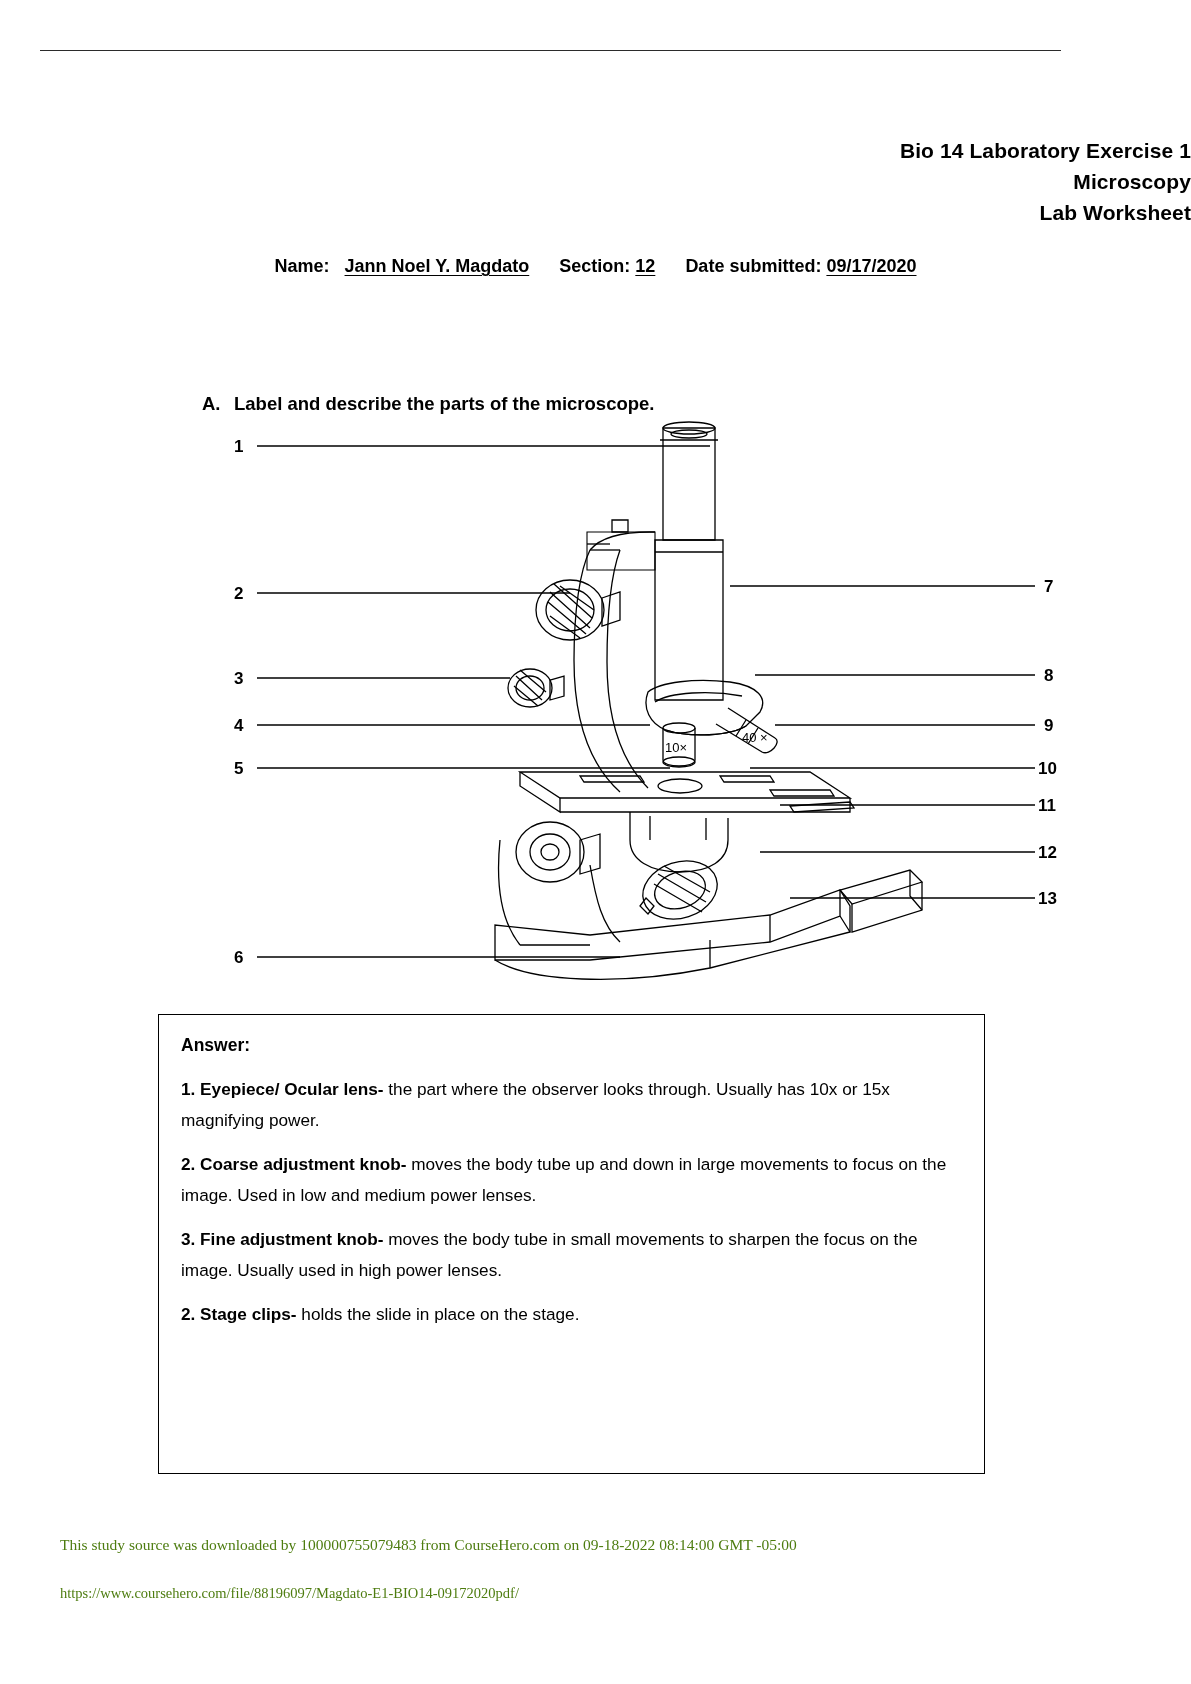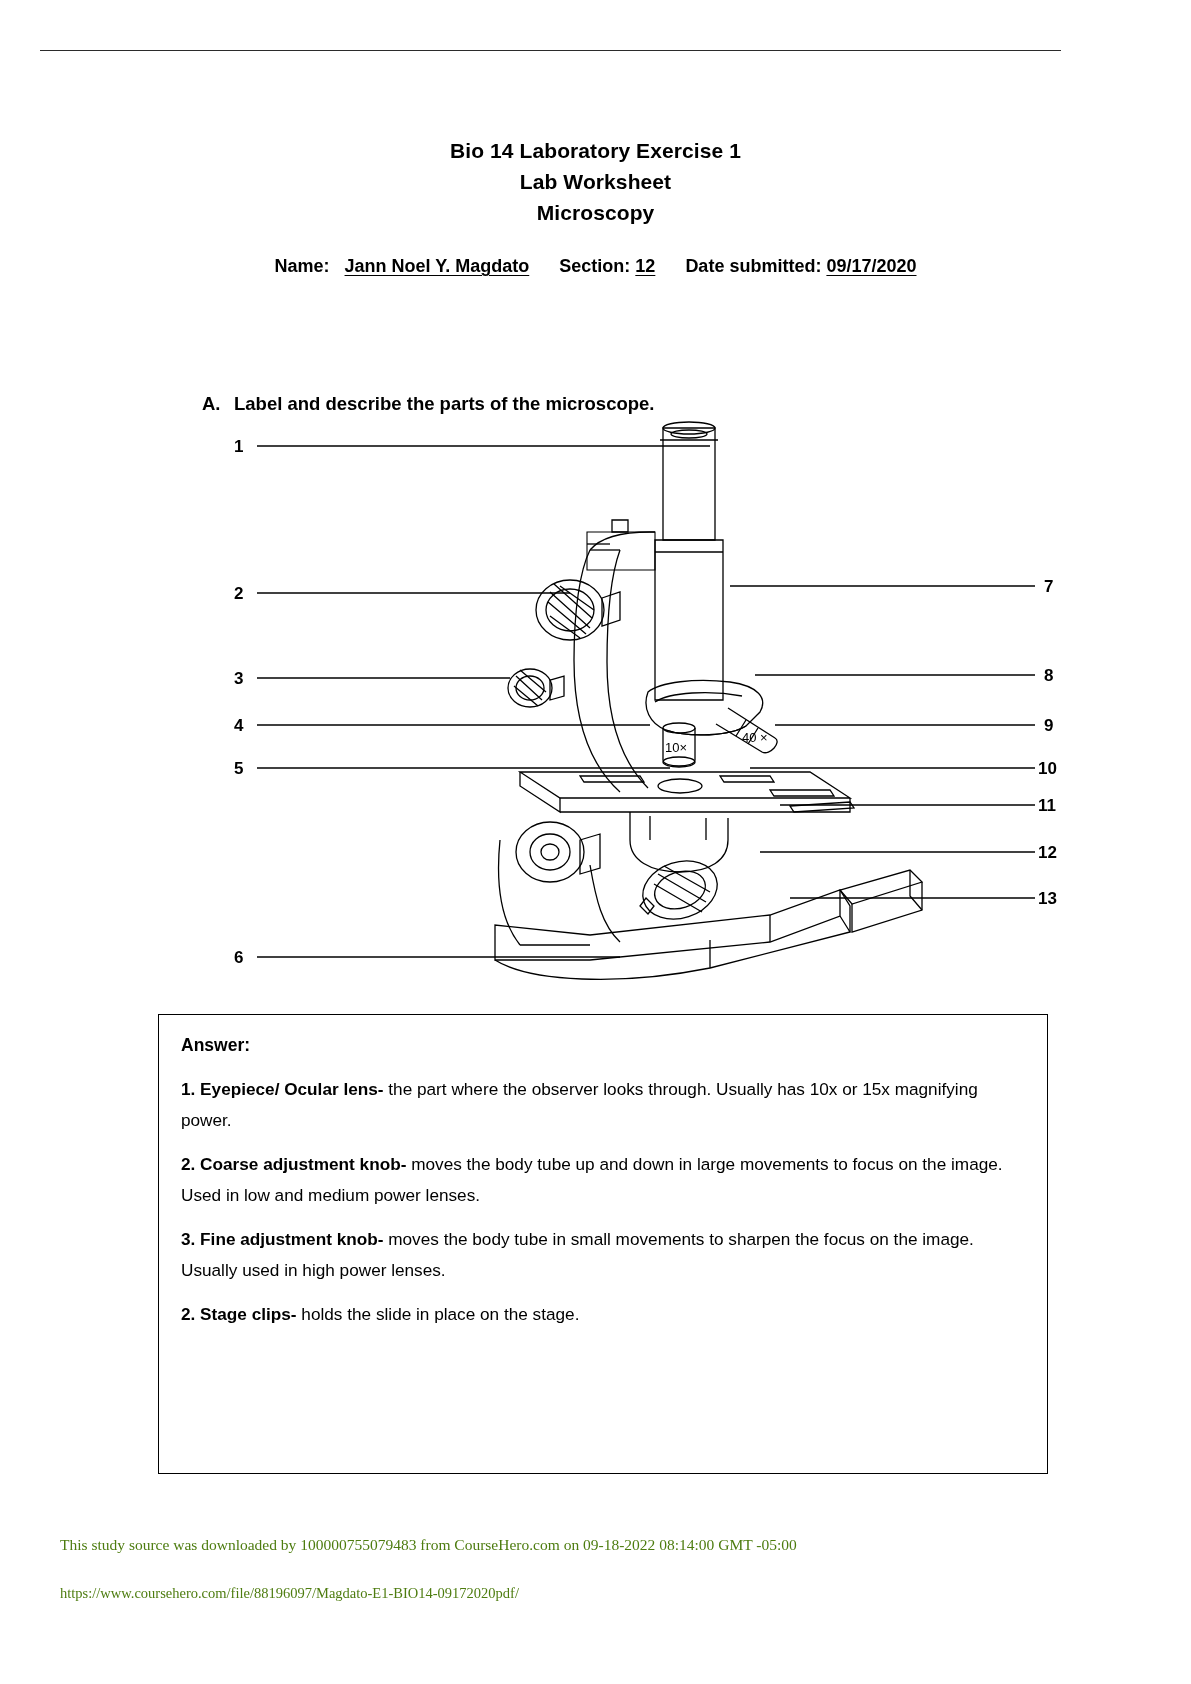--- a/index.html
+++ b/index.html
@@ -20,21 +20,21 @@
   .top-rule {
     position: absolute;
     left: 40px; top: 50px; width: 1021px;
     border-top: 1px solid #2b2b2b;
   }
 
   
   .title-block {
     position: absolute;
     left: 0; top: 135px; width: 1191px;
-    text-align: center;
+    text-align: right;
   }
   .title-line {
     font-size: 21px;
     font-weight: bold;
     letter-spacing: 0.1px;
     line-height: 31px;
     color: #000;
   }
 
   
@@ -67,21 +67,21 @@
     position: absolute;
     left: 150px; top: 420px;
     width: 920px; height: 590px;
   }
   .diagram svg { display: block; }
 
   
   .answer-box {
     position: absolute;
     left: 158px; top: 1014px;
-    width: 890px; height: 460px;
+    width: 827px; height: 460px;
     border: 1.5px solid #000;
     padding: 20px 26px 10px 22px;
   }
   .answer-title {
     font-size: 17.5px;
     font-weight: bold;
     margin-bottom: 18px;
   }
   .ans-item {
     font-size: 17.2px;
@@ -111,22 +111,22 @@
 </style>
 </head>
 <body>
 
 <div class="page">
 
   <div class="top-rule"></div>
 
   <div class="title-block">
     <div class="title-line">Bio 14 Laboratory Exercise 1</div>
+    <div class="title-line">Microscopy</div>
     <div class="title-line">Lab Worksheet</div>
-    <div class="title-line">Microscopy</div>
   </div>
 
   <div class="name-line">
     <span>Name:</span>
     <span class="gap"></span><span class="fill">Jann Noel Y. Magdato</span>
     <span class="gap"></span><span class="gap"></span>
     <span>Section:</span>
     <span class="fill">12</span>
     <span class="gap"></span><span class="gap"></span>
     <span>Date submitted:</span>

